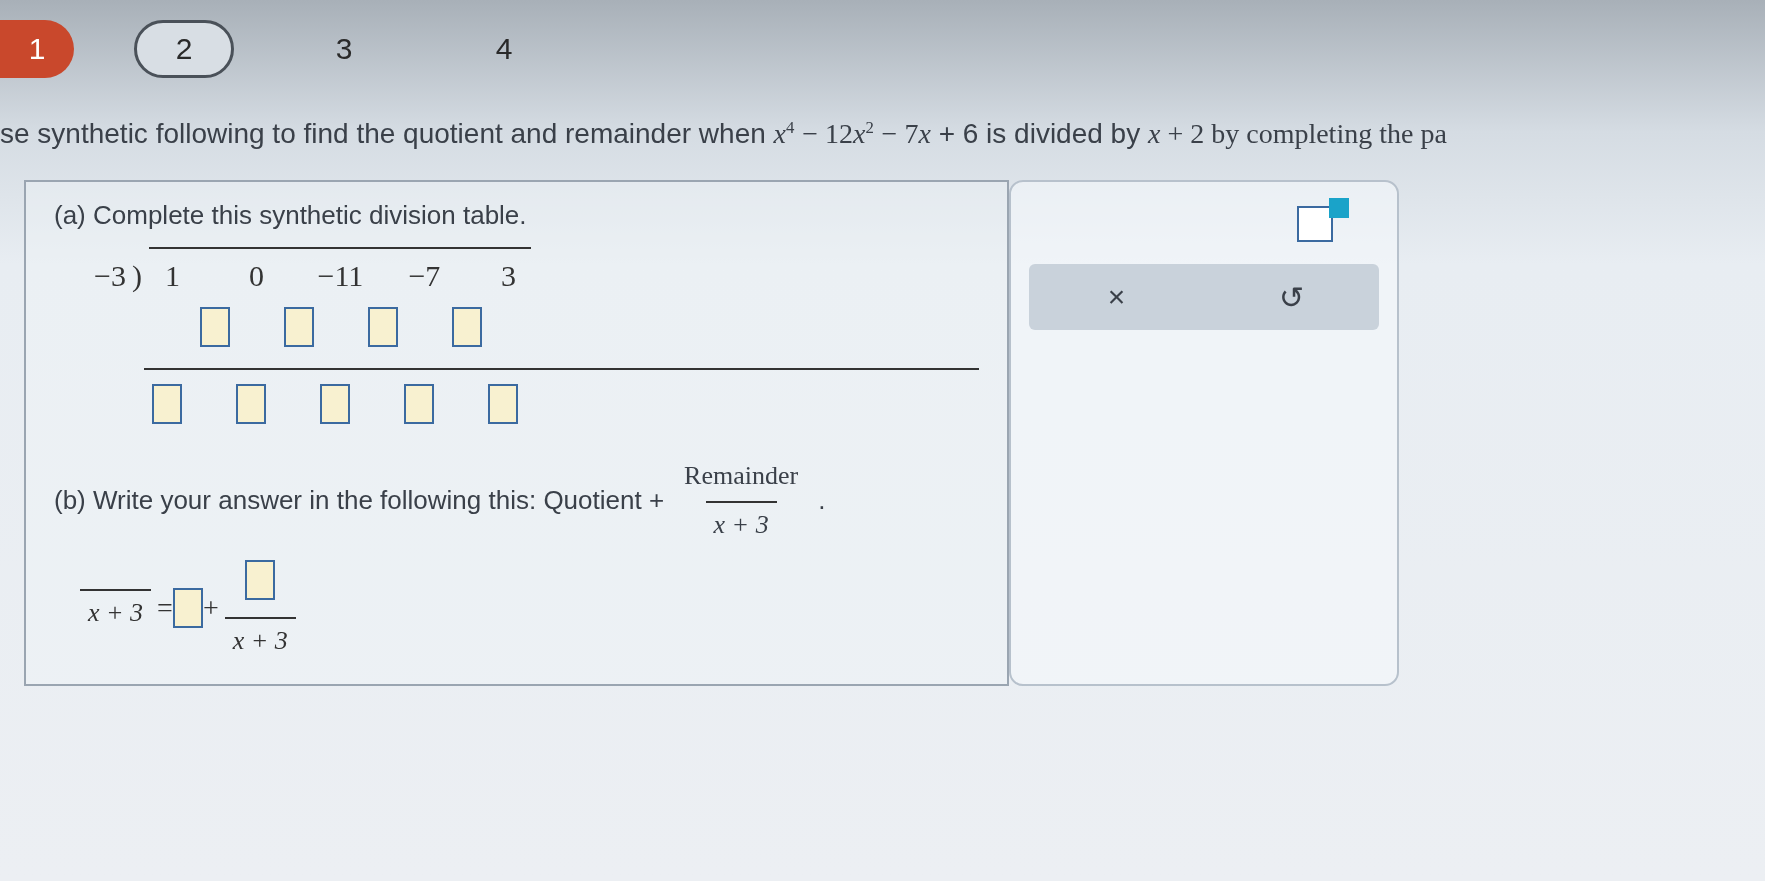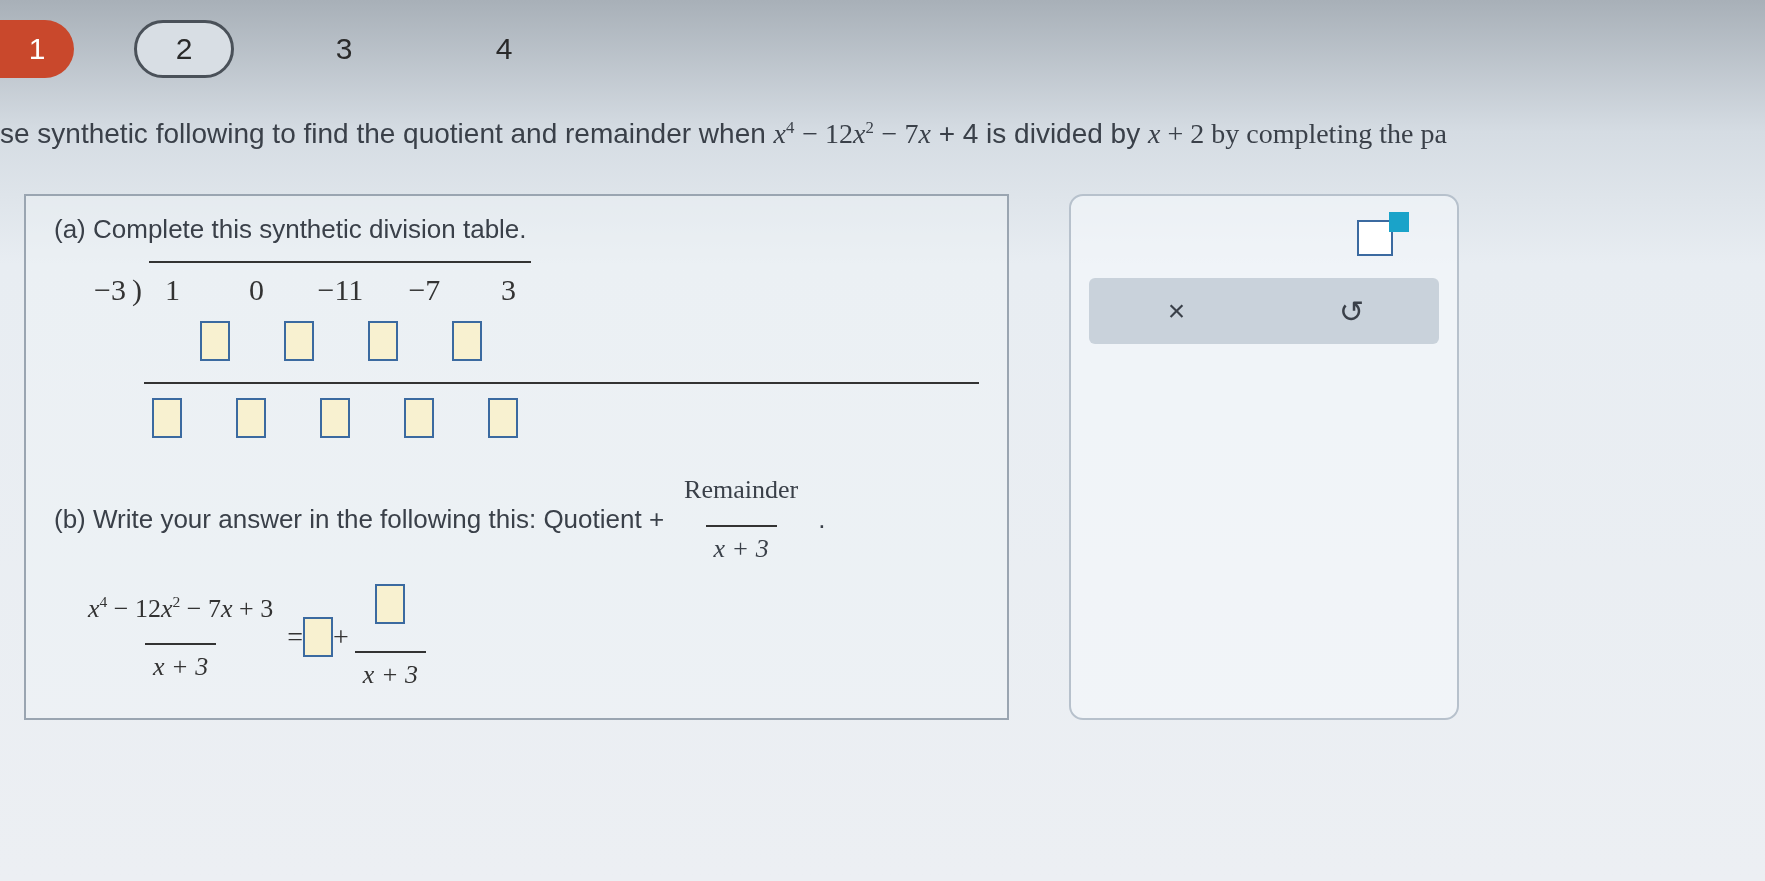--- a/index.html
+++ b/index.html
@@ -41,23 +41,21 @@
     background: transparent;
   }
   .prompt-row {
     padding: 0 0 30px 0;
     font-size: 28px;
     color: #3a4049;
     white-space: nowrap;
   }
   .main-row {
     display: flex;
-    gap: 60px;
     padding-left: 24px;
-    margin-top: 14px;
   }
   .question-box {
     border: 2px solid #9aa5b1;
     background: rgba(240,244,248,0.4);
     width: 985px;
     padding: 18px 28px 28px 28px;
   }
   .part-label {
     font-size: 26px;
     color: #3a4049;
@@ -111,21 +109,21 @@
     font-family: Arial, sans-serif;
   }
   .frac {
     display: inline-flex;
     flex-direction: column;
     align-items: center;
     font-family: "Times New Roman", serif;
     font-size: 26px;
     margin: 0 6px;
   }
-  .frac .num { padding: 0 8px 20px 8px; }
+  .frac .num { padding: 0 8px 10px 8px; }
   .frac .den { border-top: 2px solid #333; padding: 7px 8px 0 8px; }
   .eq-row {
     display: flex;
     align-items: center;
     font-family: "Times New Roman", serif;
     font-size: 28px;
     margin-left: 20px;
   }
   .sup { font-size: 0.6em; vertical-align: super; }
   .tool-panel {
@@ -184,21 +182,21 @@
   <div class="nav-pill plain">
     <span>4</span>
   </div>
 </div>
 
 <div class="prompt-row">
   <span>se synthetic following to find the quotient and remainder when </span>
   <span class="math">x</span><span class="sup mathn">4</span>
   <span class="mathn"> − 12</span><span class="math">x</span><span class="sup mathn">2</span>
   <span class="mathn"> − 7</span><span class="math">x</span>
-  <span> + 4 is divided by </span>
+  <span> + 6 is divided by </span>
   <span class="math">x</span><span class="mathn"> + 2 by completing the pa</span>
 </div>
 
 <div class="main-row">
 
   <div class="question-box">
 
     <div class="part-label">(a) Complete this synthetic division table.</div>
 
     <div class="synth-wrap">
@@ -231,23 +229,20 @@
       <span>(b) Write your answer in the following this: Quotient + </span>
       <span class="frac">
         <span class="num">Remainder</span>
         <span class="den"><span class="math">x + 3</span></span>
       </span>
       <span>.</span>
     </div>
 
     <div class="eq-row">
       <span class="frac">
-        <span class="num">
-          <span class="math">x</span><span class="sup mathn">4</span><span class="mathn"> − 12</span><span class="math">x</span><span class="sup mathn">2</span><span class="mathn"> − 7</span><span class="math">x</span><span class="mathn"> + 3</span>
-        </span>
         <span class="den math">x + 3</span>
       </span>
       <span class="mathn"> = </span>
       <span class="input-cell"></span>
       <span class="mathn"> + </span>
       <span class="frac">
         <span class="num"><span class="input-cell"></span></span>
         <span class="den math">x + 3</span>
       </span>
     </div>

